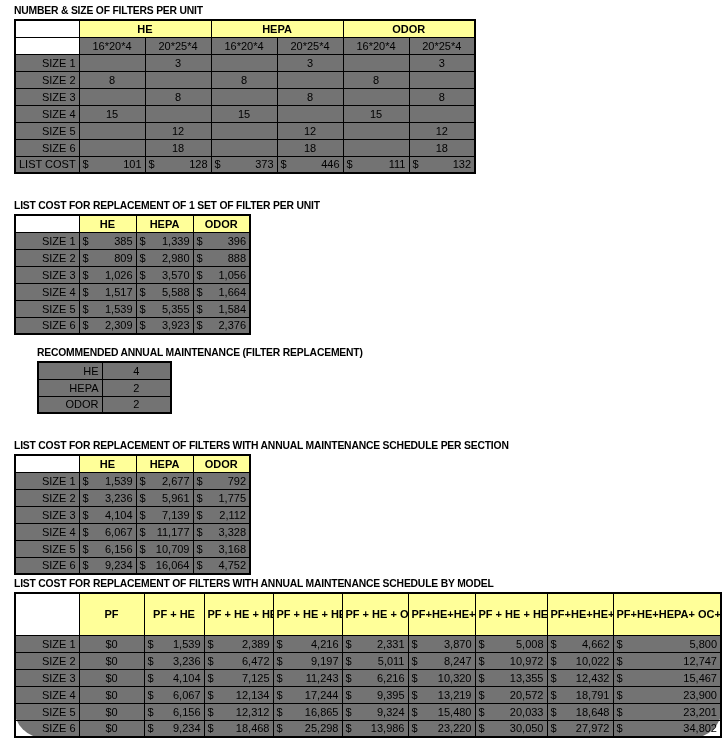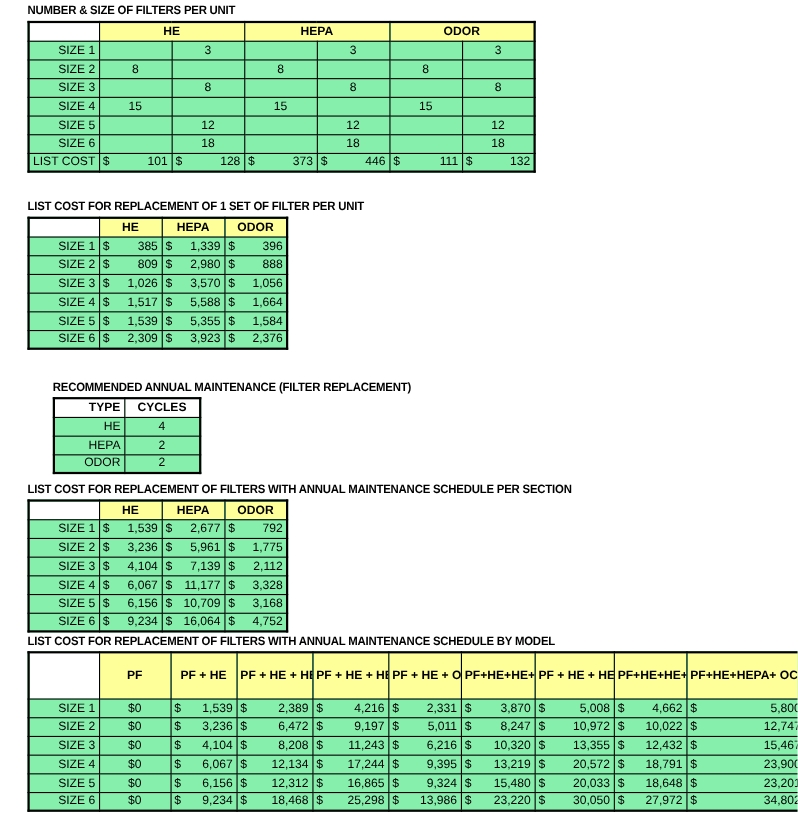--- a/index.html
+++ b/index.html
@@ -12,42 +12,41 @@
     height: 750px;
     font-family: "Liberation Sans", sans-serif;
     color: #000000;
     overflow: hidden;
     position: relative;
   }
   .sheet {
     position: relative;
     width: 632px;
     height: 750px;
-    margin-left: 11px;
   }
   .section {
     position: absolute;
     left: 14px;
   }
   .section-title {
     font-size: 11px;
     font-weight: bold;
     letter-spacing: -0.2px;
     white-space: nowrap;
     margin: 0 0 2px 0;
     line-height: 13px;
     font-stretch: condensed;
     transform: scaleX(0.94);
     transform-origin: left center;
   }
   table.grid {
     border-collapse: collapse;
     table-layout: fixed;
     border: 2px solid #000;
-    background: #86efac;
+    background: #737373;
   }
   table.grid td, table.grid th {
     border: 1px solid #000;
     font-size: 11px;
     font-weight: normal;
     height: 16px;
     line-height: 14px;
     padding: 0 3px;
     white-space: nowrap;
     overflow: hidden;
@@ -87,21 +86,21 @@
   }
 
   
   #t1 { top: 4px; }
   #t1 table { width: 461px; }
   #t1 col.c0 { width: 64px; }
   #t1 col.cx { width: 66px; }
   #t1 td { height: 17px; }
 
   
-  #t2 { top: 182px; }
+  #t2 { top: 199px; }
   #t2 table { width: 236px; }
   #t2 col.c0 { width: 64px; }
   #t2 col.cx { width: 57px; }
   #t2 td { height: 17px; }
 
   
   #t3 { top: 346px; padding-left: 23px; }
   #t3 table { width: 134px; }
   #t3 col.c0 { width: 64px; }
   #t3 col.cx { width: 69px; }
@@ -109,21 +108,21 @@
 
   
   #t4 { top: 439px; }
   #t4 table { width: 236px; }
   #t4 col.c0 { width: 64px; }
   #t4 col.cx { width: 57px; }
   #t4 td { height: 17px; }
 
   
   #t5 { top: 577px; }
-  #t5 table { width: 706px; }
+  #t5 table { width: 706px; border-radius: 30px; }
   #t5 col.c0 { width: 64px; }
   #t5 col.c1 { width: 65px; }
   #t5 col.c2 { width: 60px; }
   #t5 col.c3 { width: 69px; }
   #t5 col.c4 { width: 69px; }
   #t5 col.c5 { width: 66px; }
   #t5 col.c6 { width: 67px; }
   #t5 col.c7 { width: 72px; }
   #t5 col.c8 { width: 66px; }
   #t5 col.c9 { width: 108px; }
@@ -147,20 +146,29 @@
           <col class="cx">
           <col class="cx">
       </colgroup>
       <tbody>
         <tr>
           <td class="hdr-plain"></td>
           <td class="hdr" colspan="2">HE</td>
           <td class="hdr" colspan="2">HEPA</td>
           <td class="hdr" colspan="2">ODOR</td>
         </tr>
+        <tr>
+          <td class="hdr-plain"></td>
+          <td class="num">16*20*4</td>
+          <td class="num">20*25*4</td>
+          <td class="num">16*20*4</td>
+          <td class="num">20*25*4</td>
+          <td class="num">16*20*4</td>
+          <td class="num">20*25*4</td>
+        </tr>
 
         <tr>
           <td class="rowlabel">SIZE 1</td>
           <td class="num"></td>
           <td class="num">3</td>
           <td class="num"></td>
           <td class="num">3</td>
           <td class="num"></td>
           <td class="num">3</td>
         </tr>
@@ -280,24 +288,20 @@
   </div>
 
   <div class="section" id="t3">
     <div class="section-title">RECOMMENDED ANNUAL MAINTENANCE (FILTER REPLACEMENT)</div>
     <table class="grid">
       <colgroup>
           <col class="c0">
           <col class="cx">
         </colgroup>
       <tbody>
-        <tr>
-          <td class="hdr-plain rowlabel" style="font-weight:bold">TYPE</td>
-          <td class="hdr-plain num" style="font-weight:bold">CYCLES</td>
-        </tr>
         <tr>
           <td class="rowlabel">HE</td>
           <td class="num">4</td>
         </tr>
         <tr>
           <td class="rowlabel">HEPA</td>
           <td class="num">2</td>
         </tr>
         <tr>
           <td class="rowlabel">ODOR</td>
@@ -413,21 +417,21 @@
           <td class="money"><span class="cur">$</span><span>5,011</span></td>
           <td class="money"><span class="cur">$</span><span>8,247</span></td>
           <td class="money"><span class="cur">$</span><span>10,972</span></td>
           <td class="money"><span class="cur">$</span><span>10,022</span></td>
           <td class="money"><span class="cur">$</span><span>12,747</span></td>
         </tr>
         <tr>
           <td class="rowlabel">SIZE 3</td>
           <td class="num">$0</td>
           <td class="money"><span class="cur">$</span><span>4,104</span></td>
-          <td class="money"><span class="cur">$</span><span>8,208</span></td>
+          <td class="money"><span class="cur">$</span><span>7,125</span></td>
           <td class="money"><span class="cur">$</span><span>11,243</span></td>
           <td class="money"><span class="cur">$</span><span>6,216</span></td>
           <td class="money"><span class="cur">$</span><span>10,320</span></td>
           <td class="money"><span class="cur">$</span><span>13,355</span></td>
           <td class="money"><span class="cur">$</span><span>12,432</span></td>
           <td class="money"><span class="cur">$</span><span>15,467</span></td>
         </tr>
         <tr>
           <td class="rowlabel">SIZE 4</td>
           <td class="num">$0</td>

